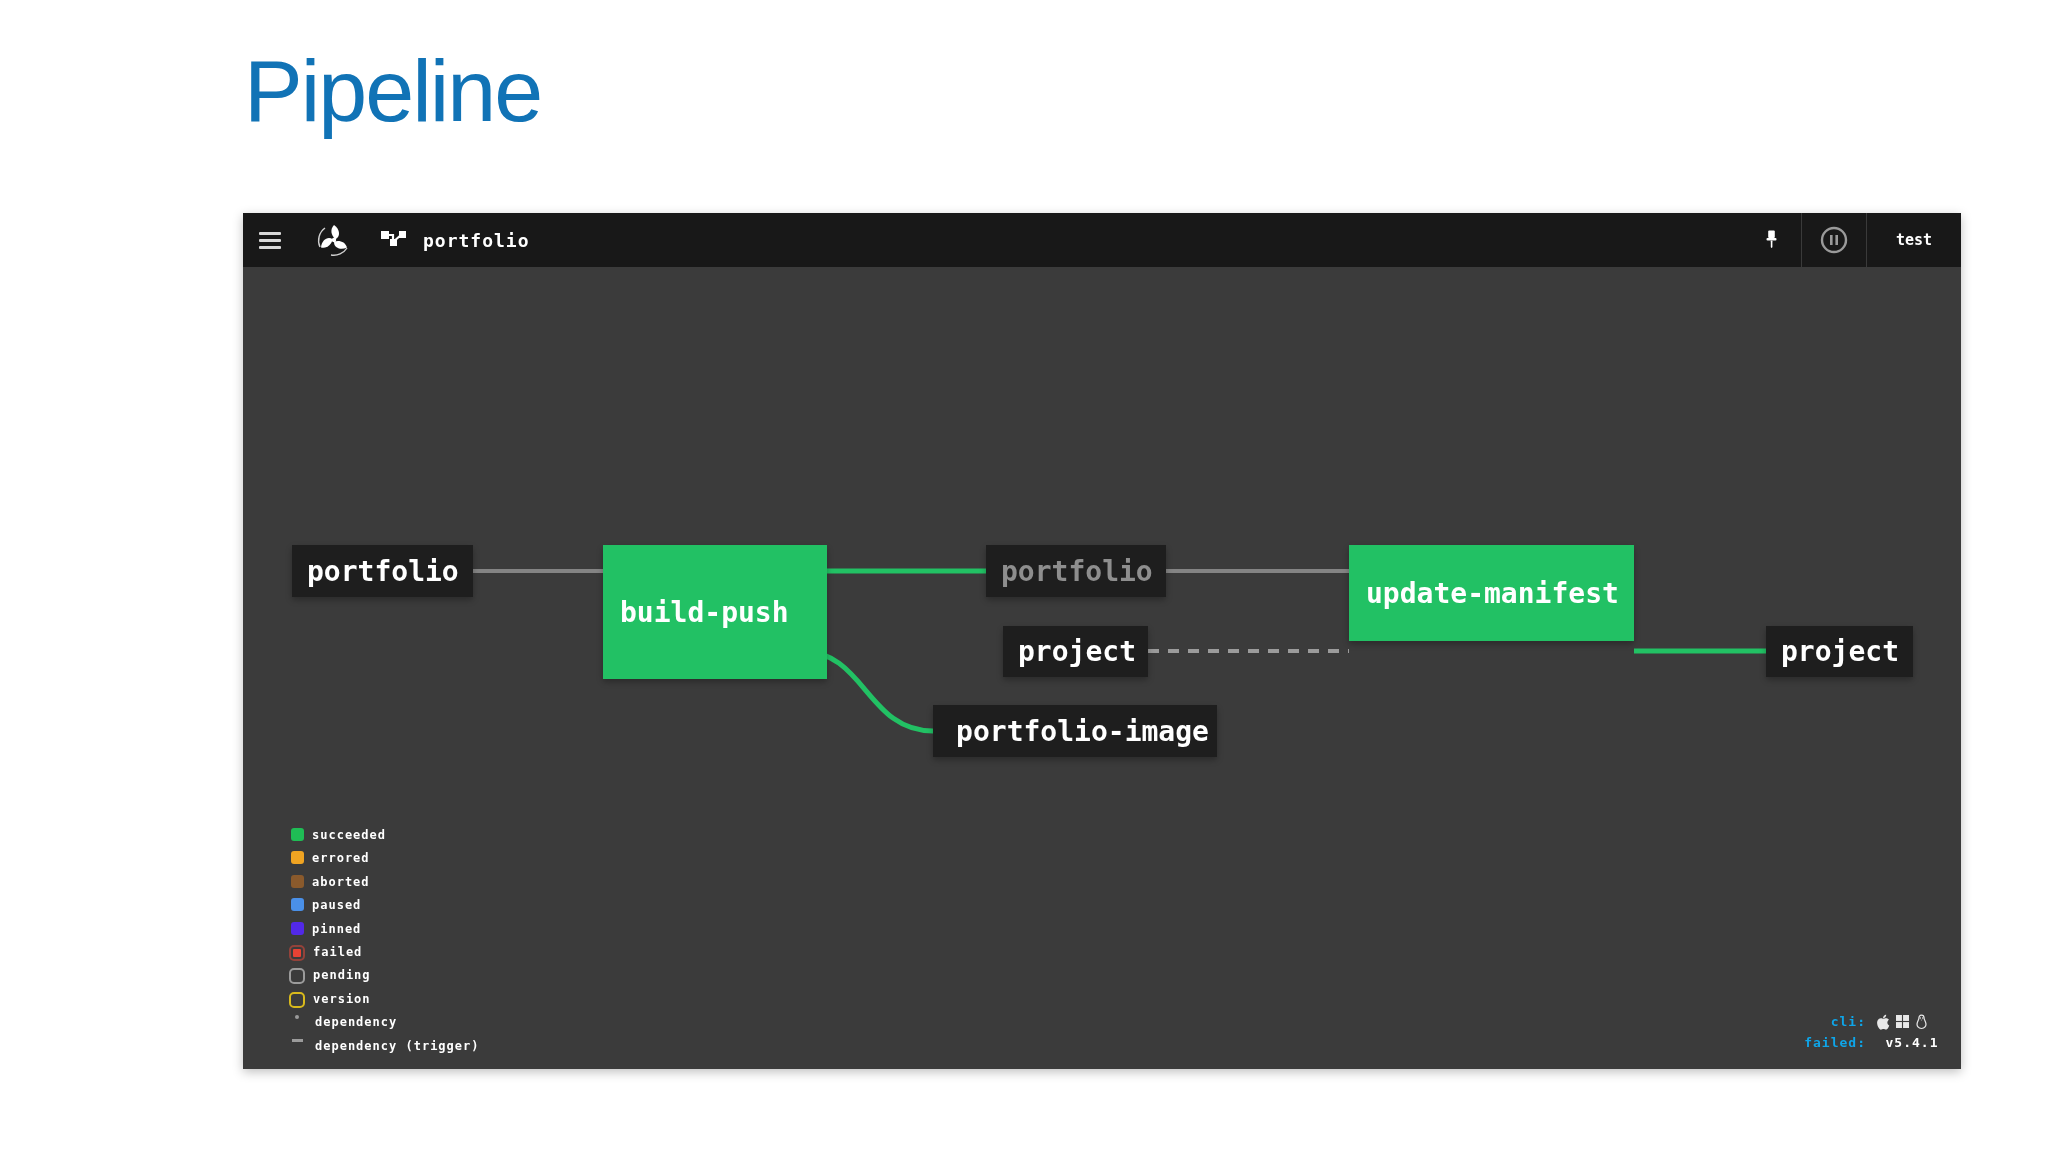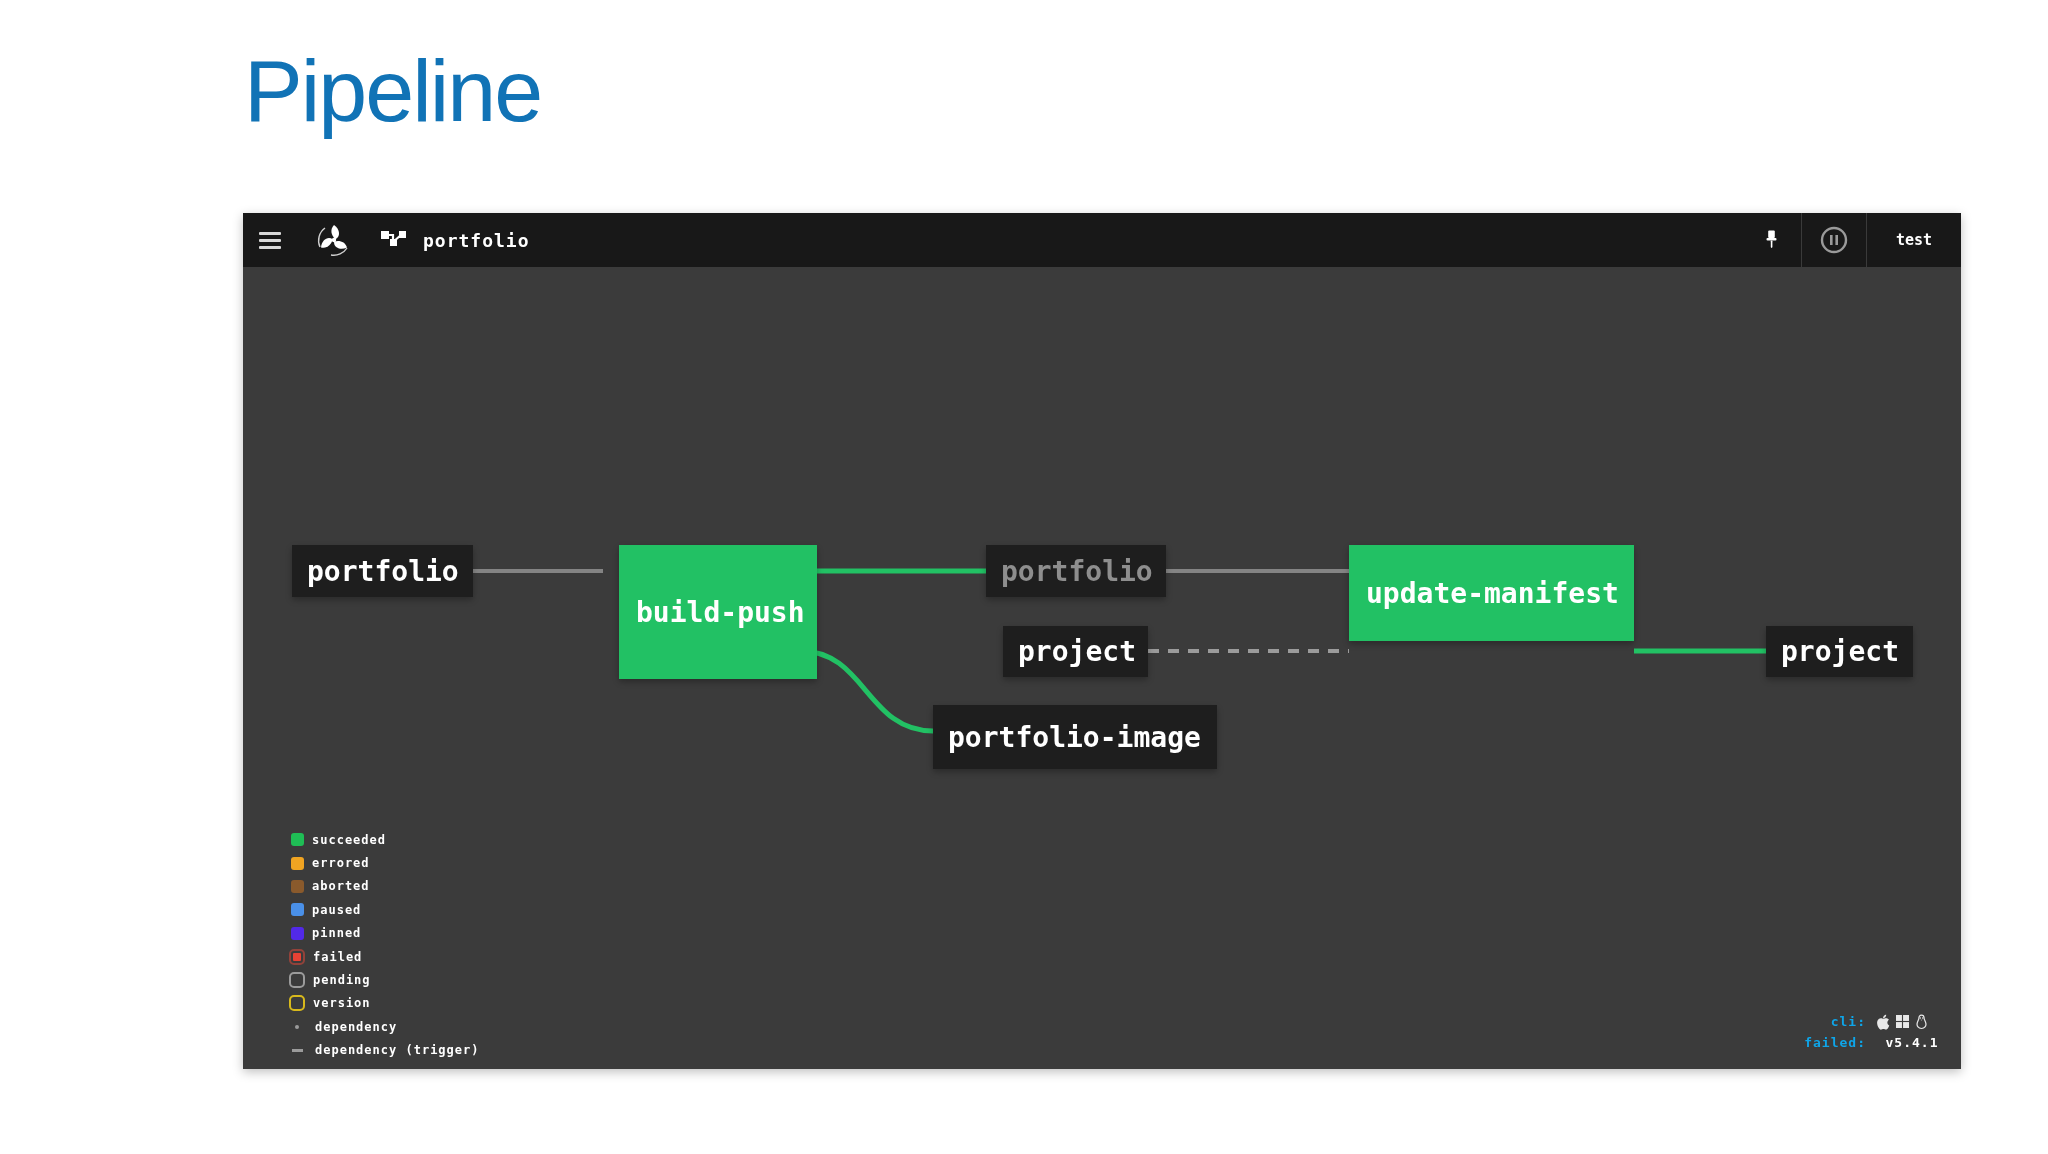--- a/index.html
+++ b/index.html
@@ -39,21 +39,21 @@
 
   .node { position:absolute; display:flex; align-items:center;
     font-weight:bold; font-size:28px; cursor:pointer;
     box-shadow:0 3px 6px rgba(0,0,0,.28); }
   .node-resource { background:#1e1e1e; color:#ffffff; padding-left:15px; }
   .node-dimmed   { background:#1e1e1e; color:#8e8e8e; padding-left:15px; }
   .node-job      { background:#22c164; color:#ffffff; padding-left:17px; }
 
   
   .legend { position:absolute; left:16px; top:615px; }
-  .legend-row { display:flex; align-items:center; height:23.4px;padding-left:32px; }
+  .legend-row { display:flex; align-items:flex-start; height:23.4px;padding-left:32px; }
   .sw { width:13px; height:13px; border-radius:3px; flex:none; }
   .sw-outline { width:16px; height:16px; border-radius:5px; border-width:2.5px;
     border-style:solid; margin-left:-2px; display:flex; align-items:center;
     justify-content:center; }
   .sw-outline .inner { width:8px; height:8px; border-radius:1px; }
   .sw-mark { width:16px; display:flex; align-items:center; justify-content:flex-start; }
   .legend-label { margin-left:8px; color:#ffffff; font-weight:bold; font-size:12px;
     letter-spacing:1px; white-space:pre; }
 
   
@@ -79,33 +79,33 @@
       <path d="M923,358 H1106" class="edge-gray"></path>
       <path d="M905,438 H1106" class="edge-dashed"></path>
       <path d="M1391,438 H1523" class="edge-green"></path>
       <path d="M558,438 C622,438 624,518 690,518" class="edge-green"></path>
     </svg>
 
   <div id="nodes-layer">
       <div class="node node-resource" style="left: 49px; top: 332px; width: 181px; height: 52px;">
         <span>portfolio</span>
       </div>
-      <div class="node node-job" style="left: 376px; top: 332px; width: 198px; height: 134px;">
+      <div class="node node-job" style="left: 360px; top: 332px; width: 224px; height: 134px;">
         <span>build-push</span>
       </div>
       <div class="node node-dimmed" style="left: 743px; top: 332px; width: 180px; height: 52px;">
         <span>portfolio</span>
       </div>
       <div class="node node-resource" style="left: 760px; top: 413px; width: 145px; height: 51px;">
         <span>project</span>
       </div>
       <div class="node node-job" style="left: 1106px; top: 332px; width: 285px; height: 96px;">
         <span>update-manifest</span>
       </div>
-      <div class="node node-resource" style="left: 690px; top: 492px; width: 284px; height: 64px;">
+      <div class="node node-resource" style="left: 690px; top: 492px; width: 284px; height: 52px; justify-content: center;">
         <span>portfolio-image</span>
       </div>
       <div class="node node-resource" style="left: 1523px; top: 413px; width: 147px; height: 51px;">
         <span>project</span>
       </div>
     </div>
 
   <div class="topbar">
     <div class="tb-left">
       <div class="hamburger">

